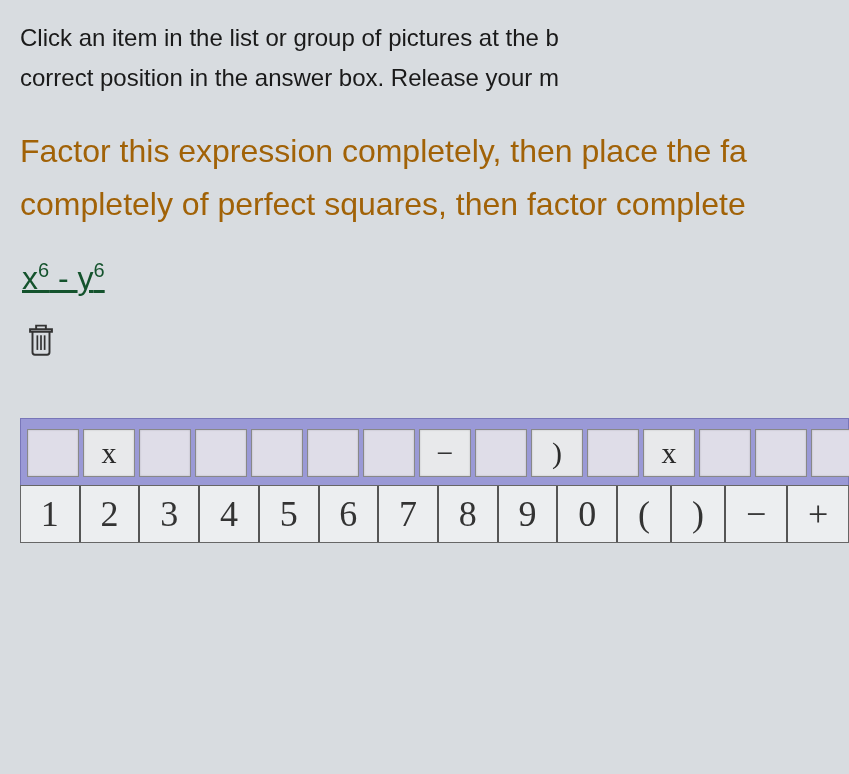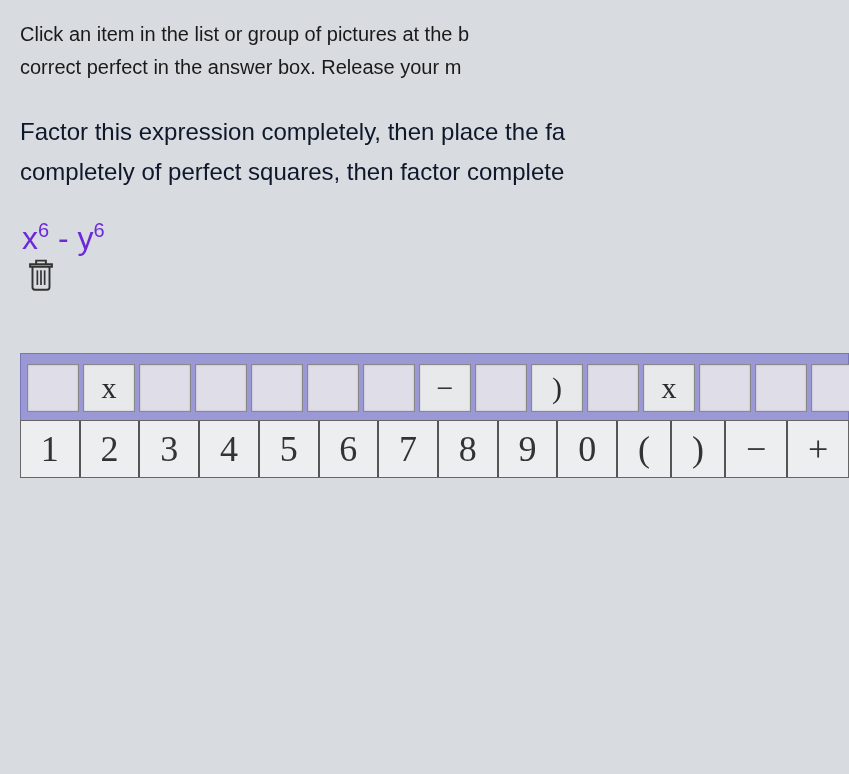--- a/index.html
+++ b/index.html
@@ -10,37 +10,39 @@
     body {
       font-family: Arial, Helvetica, sans-serif;
       background: #d8dce0;
       padding: 18px 0 0 20px;
       width: 849px;
       height: 774px;
       overflow: hidden;
       color: #222;
     }
     .instructions {
-      font-size: 20px;
+      font-size: 24px;
       line-height: 1.65;
       color: #1a1a1a;
       margin-bottom: 28px;
       font-weight: 400;
     }
     .question {
-      font-size: 24px;
+      font-size: 32px;
       line-height: 1.65;
-      color: #0f172a;
+      color: #a16207;
       margin-bottom: 28px;
       margin-top: 28px;
     }
     .expression {
       font-size: 32px;
-      color: #6d28d9;
+      color: #14532d;
+      margin-bottom: 26px;
       padding-left: 2px;
+      text-decoration: underline;
     }
     .expression sup {
       font-size: 20px;
       vertical-align: super;
     }
     .trash-wrapper {
       margin-bottom: 58px;
       padding-left: 6px;
     }
     .trash-icon {
@@ -107,21 +109,21 @@
     }
     .palette-btn:last-child {
       border-right: none;
     }
   </style>
 </head>
 <body>
 
 <div class="instructions">
   <span>Click an item in the list or group of pictures at the b</span><br>
-  <span>correct perfect in the answer box. Release your m</span><br>
+  <span>correct position in the answer box. Release your m</span><br>
 </div>
 
 <div class="question">
   <span>Factor this expression completely, then place the fa</span><br>
   <span>completely of perfect squares, then factor complete</span>
 </div>
 
 <div class="expression">
   <span>x</span><sup>6</sup><span> - </span><span>y</span><sup>6</sup>
 </div>

